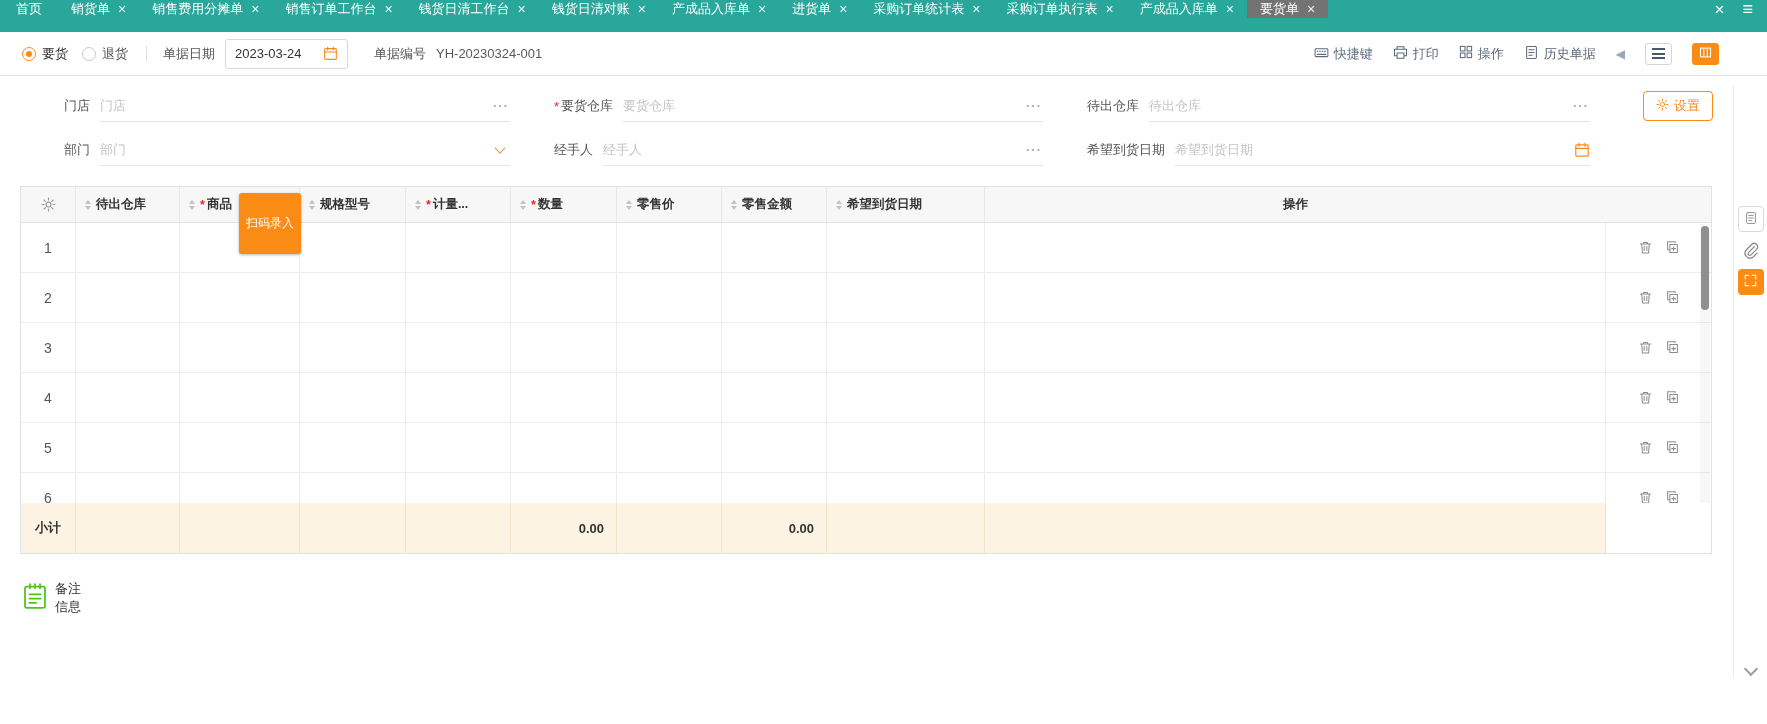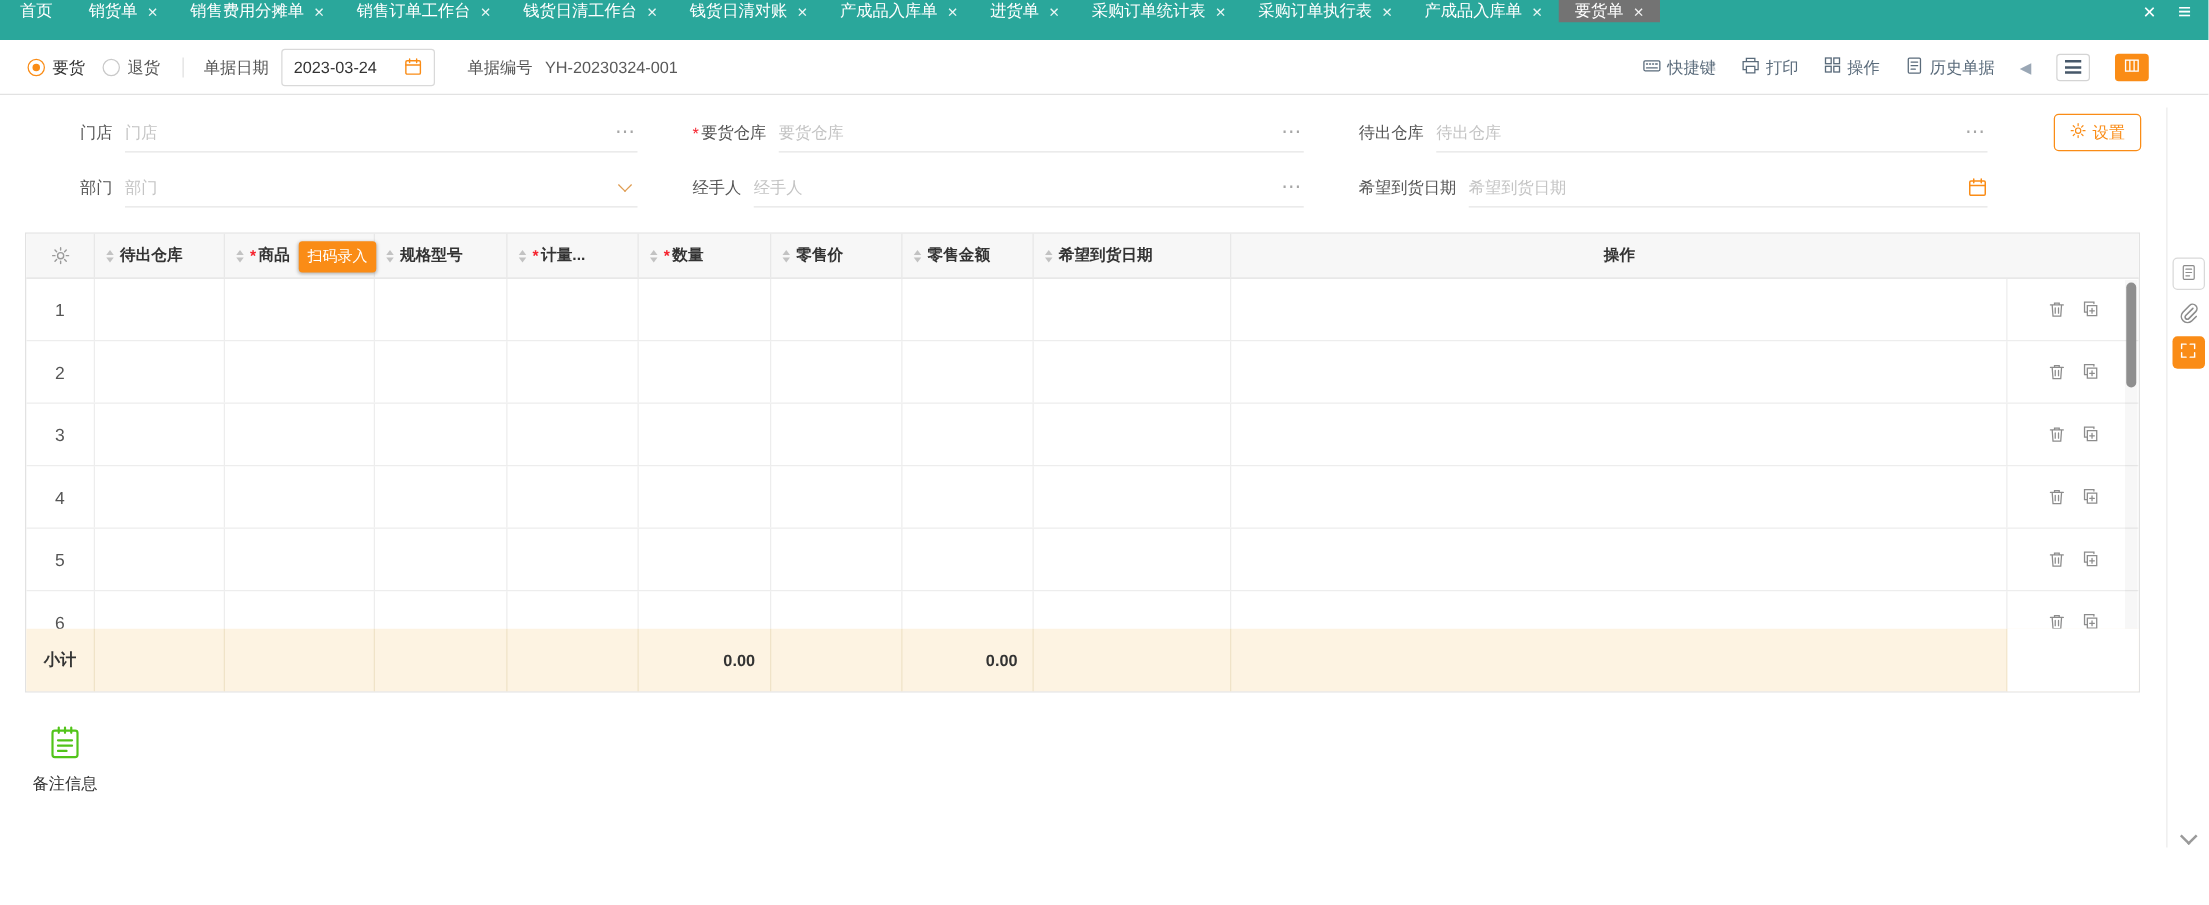--- a/index.html
+++ b/index.html
@@ -58,39 +58,39 @@
   .grid-cols{display:grid;grid-template-columns:55px 104px 120px 106px 105px 106px 105px 105px 158px 1fr 105px}
   .thead{height:36px;background:#f7f7f7;border-bottom:1px solid #e2e2e2}
   .th{position:relative;display:flex;align-items:center;padding-left:9px;border-right:1px solid #e8e8e8;font-weight:700;font-size:12.5px;color:#333;white-space:nowrap;overflow:visible}
   .th:last-child{border-right:0}
   .th.center{justify-content:center;padding-left:0}
   .sort{display:inline-flex;flex-direction:column;gap:2px;margin-right:5px;cursor:pointer}
   .sort i{display:block;width:0;height:0;border-left:3.5px solid transparent;border-right:3.5px solid transparent}
   .sort .up{border-bottom:4px solid #c2c2c2}
   .sort .dn{border-top:4px solid #c2c2c2}
   .gear-th{color:#9a9a9a;display:flex;cursor:pointer}
-  .scan-badge{position:absolute;right:-2px;top:6px;z-index:3;background:#fa8c16;color:#fff;font-weight:400;font-size:12px;padding:4px 7px;border-radius:3px;box-shadow:0 1px 3px rgba(0,0,0,.28);cursor:pointer;white-space:nowrap}
+  .scan-badge{position:absolute;right:-2px;top:6px;z-index:3;background:#fa8c16;color:#fff;font-weight:400;font-size:12px;padding:22px 7px;border-radius:3px;box-shadow:0 1px 3px rgba(0,0,0,.28);cursor:pointer;white-space:nowrap}
   .tbody{height:280px;overflow:hidden}
   .tr{height:50px;border-bottom:1px solid #ededed}
   .td{display:flex;align-items:center;border-right:1px solid #ededed;min-width:0}
   .td:last-child{border-right:0}
   .td.center{justify-content:center}
   .rowno{color:#555;font-size:14px}
   .ops{display:flex;gap:12px;color:#8c8c8c}
   .op{display:flex;cursor:pointer}
   .subtotal{height:50px;background:#fdf3e2;font-weight:700;color:#333}
   .subtotal .td{border-right:1px solid #f0e3c8}
   .subtotal .td.num{justify-content:flex-end;padding-right:12px}
   .subtotal .td.ops-cell{background:#fff;border-right:0}
   .vscroll{position:absolute;right:1px;top:37px;width:10px;height:279px;background:rgba(0,0,0,.03)}
   .vthumb{position:absolute;top:2px;left:1px;width:8px;height:84px;border-radius:4px;background:#8f8f8f}
 
   
   .remark{display:flex;align-items:center;margin:26px 0 0 20px}
-  .remark-left{display:flex;flex-direction:column;align-items:center;gap:5px;width:64px}
+  .remark-left{display:flex;flex-direction:row;align-items:center;gap:5px;width:64px}
   .remark-left .txt{color:#333}
   .remark-line{width:1508px;margin-left:18px;border-bottom:1px solid #f3b871;height:38px;display:flex;align-items:flex-end;padding-bottom:7px}
   .remark-line input{width:100%;border:0;outline:0;font:inherit;color:#333}
   .remark-line input::placeholder{color:#ccc}
 
   
   .footer{position:absolute;left:0;right:0;bottom:0;height:46px;background:#f4f4f4;border-top:1px solid #e6e6e6;display:flex;align-items:center;justify-content:flex-end;gap:12px;padding-right:44px}
   .btn{height:34px;border-radius:4px;display:flex;align-items:center;justify-content:center;cursor:pointer}
   .btn.plain{background:#fff;border:1px solid #d9d9d9;color:#555;padding:0 30px}
   .btn.outline{background:#fff;border:1px solid #fa8c16;color:#fa8c16;padding:0 24px}

